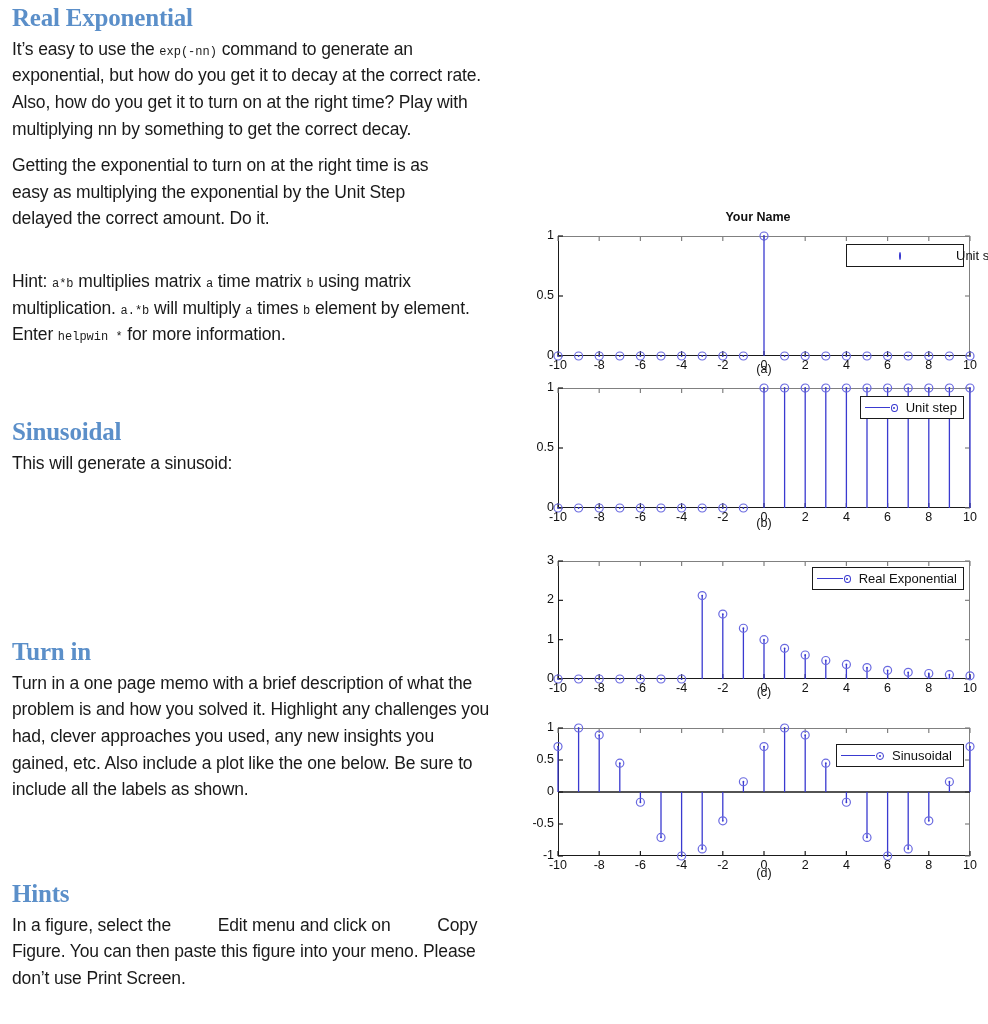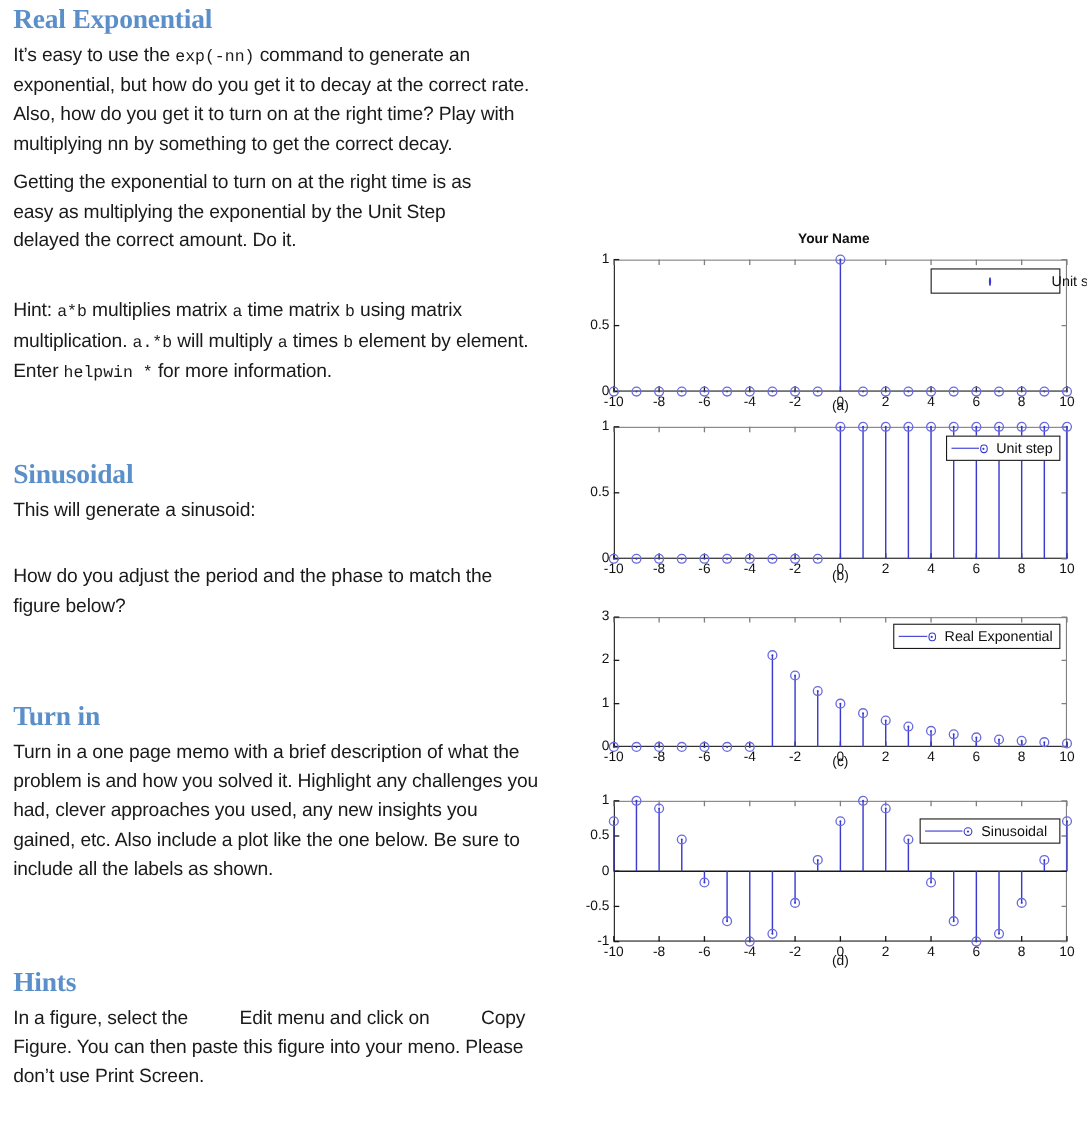--- a/index.html
+++ b/index.html
@@ -28,21 +28,21 @@
   }
   p.para{
     font-size:17.5px;
     line-height:1.52;
     margin:0 0 0 0;
     color:#1a1a1a;
     letter-spacing:-0.15px;
   }
   .mono{
     font-family:"Liberation Mono", monospace;
-    font-size:15px;
+    font-size:12px;
     letter-spacing:0px;
   }
   .codeline{
     font-family:"Liberation Mono", monospace;
     font-size:18px;
     margin:0;
     letter-spacing:1.2px;
     color:#1a1a1a;
   }
   .b{font-weight:normal;padding-left:42px;}
@@ -137,21 +137,20 @@
 
     <div id="blk-hint">
       <p class="para"><span>Hint: </span><span class="mono">a*b</span><span> multiplies matrix </span><span class="mono">a</span><span> time matrix </span><span class="mono">b</span><span> using matrix multiplication.  </span><span class="mono">a.*b</span><span> will multiply </span><span class="mono">a</span><span>  times </span><span class="mono">b</span><span> element by element. Enter </span><span class="mono">helpwin *</span><span> for more information.</span></p>
     </div>
 
     <div id="blk-sinus">
       <h2 class="heading">Sinusoidal</h2>
       <p class="para">This will generate a sinusoid:</p>
       <div class="sp"></div>
       <div class="sp"></div>
-      <p class="para">How do you adjust the period and the phase to match the figure below?</p>
     </div>
 
     <div id="blk-turnin">
       <h2 class="heading">Turn in</h2>
       <p class="para">Turn in a one page memo with a brief description of what the problem is and how you solved it.  Highlight any challenges you had, clever approaches you used, any new insights you gained, etc.  Also include a plot like the one below.  Be sure to include all the labels as shown.</p>
     </div>
 
     <div id="blk-hints">
       <h2 class="heading">Hints</h2>
       <p class="para"><span>In a figure, select the </span><span class="b">Edit</span><span> menu and click on </span><span class="b">Copy Figure</span><span>.  You can then paste this figure into your meno.  Please don’t use Print Screen.</span></p>

